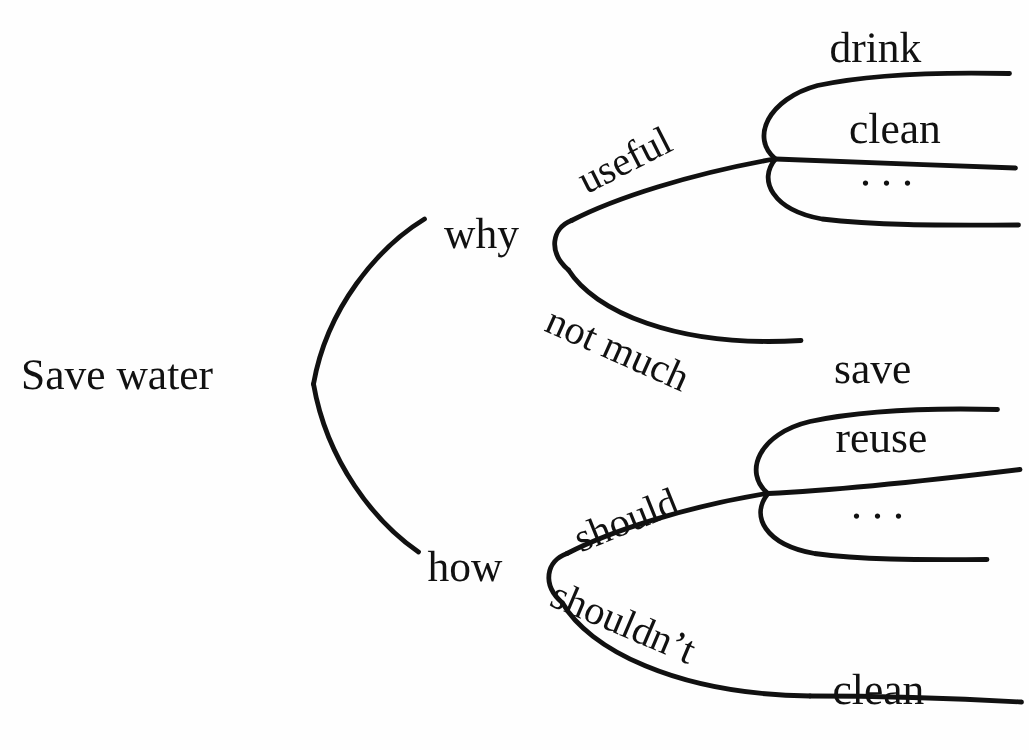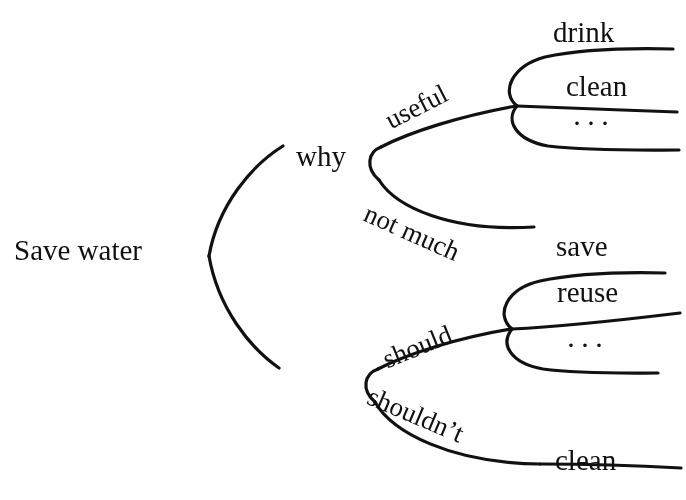--- a/index.html
+++ b/index.html
@@ -76,20 +76,21 @@
     <path class="branch" d="M 540 464 C 590 464, 645 466, 681 468"></path>
 
     <path class="branch" d="M 512 329 C 495 315, 506 289, 540 281 C 578 273, 625 272, 665 273"></path>
     <path class="branch" d="M 512 329 C 556 327, 622 320, 680 313"></path>
     <path class="branch" d="M 512 329 C 500 344, 510 363, 543 369 C 580 374, 625 373, 658 373"></path>
   </svg>
 
   <div class="node-label lvl1-label lvl1-why">why</div>
 
   <div class="node-label root-label">Save water</div>
+  <div class="node-label lvl1-label lvl1-how">how</div>
 
   <div class="node-label edge-label lbl-useful">useful</div>
   <div class="node-label edge-label lbl-notmuch">not much</div>
   <div class="node-label edge-label lbl-should">should</div>
   <div class="node-label edge-label lbl-shouldnt">shouldn’t</div>
 
   <div class="node-label leaf-label leaf-drink">drink</div>
   <div class="node-label leaf-label leaf-clean">clean</div>
   <div class="node-label leaf-label leaf-dots1">···</div>
   <div class="node-label leaf-label leaf-reuse">reuse</div>

